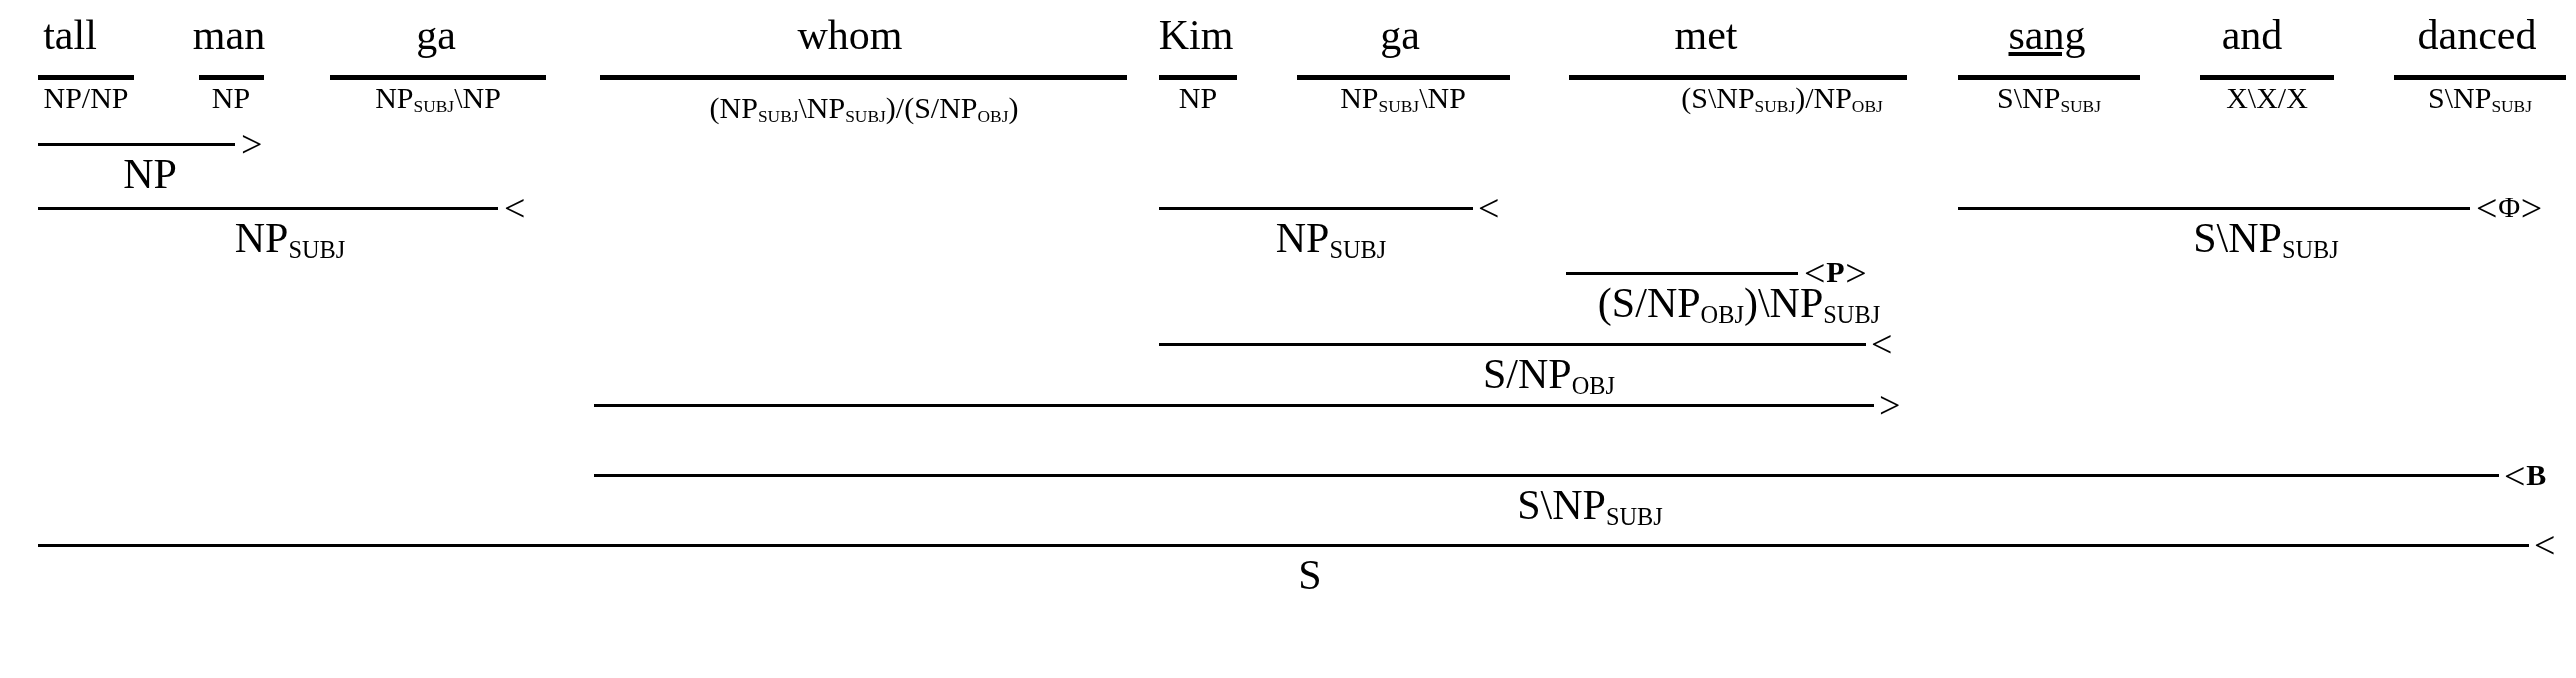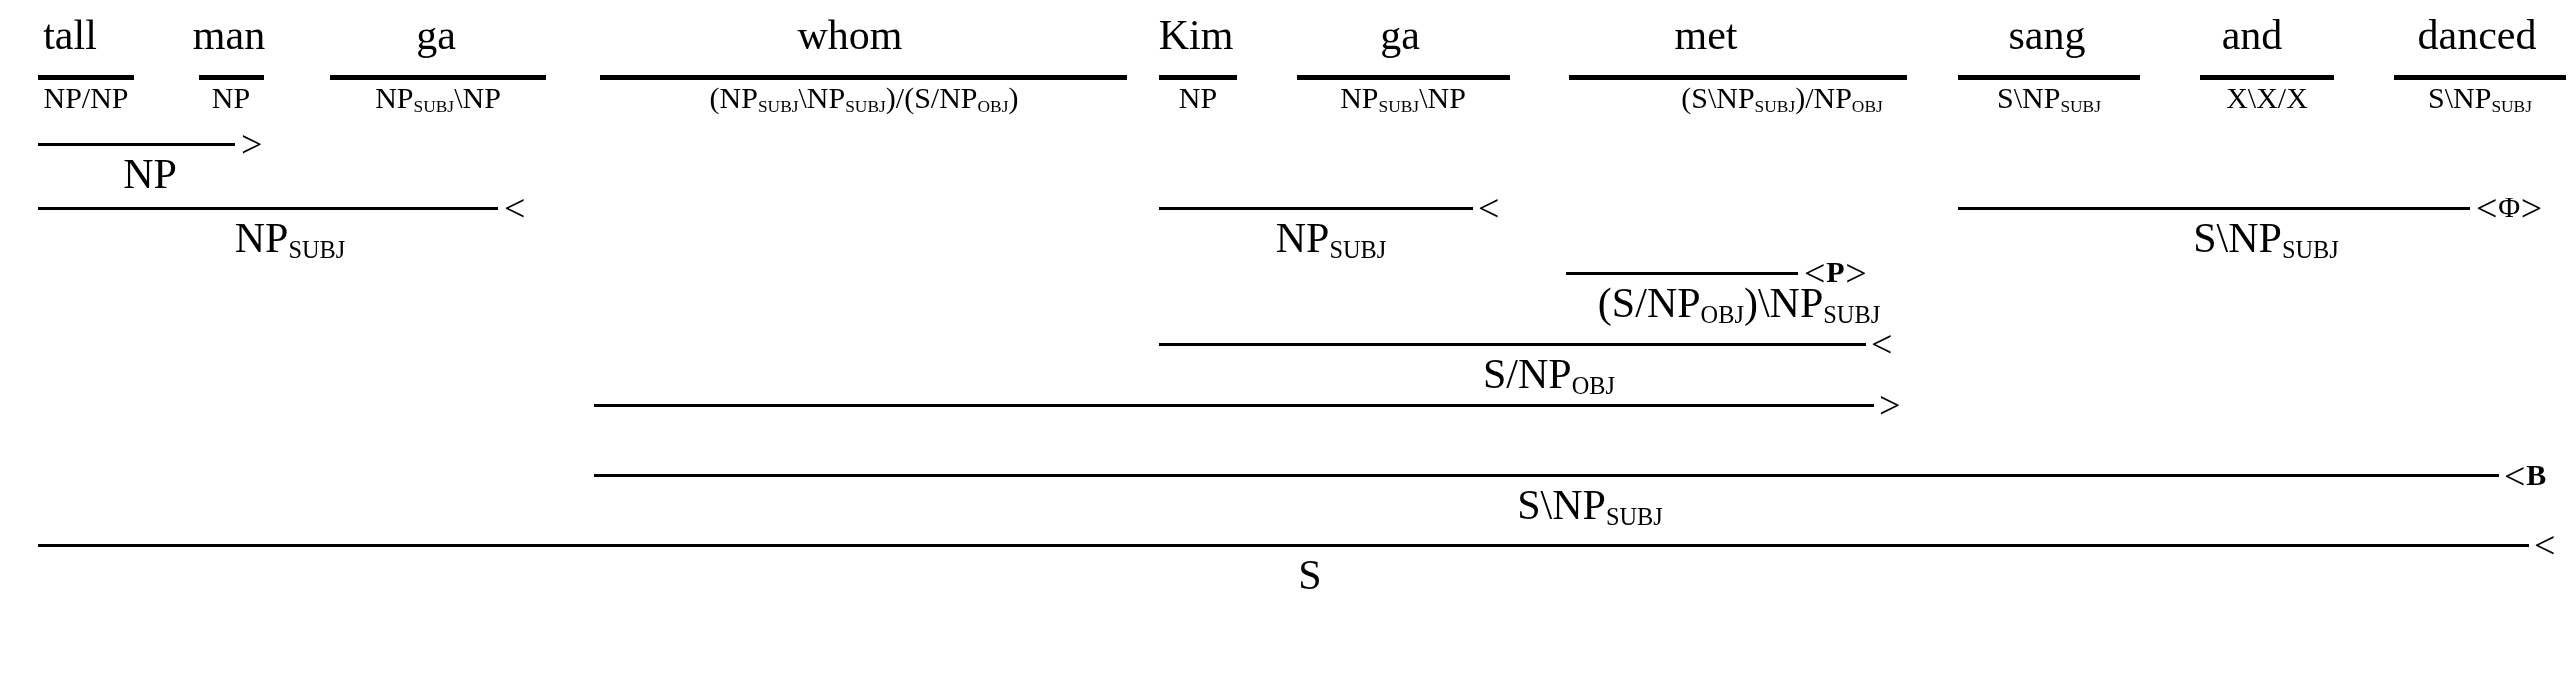--- a/index.html
+++ b/index.html
@@ -72,31 +72,31 @@
     <div class="ulex" style="left: 38px; width: 96px;"></div>
     <div class="cat" style="left: 86px;">NP/NP</div>
     <div class="word" style="left: 229px;">man</div>
     <div class="ulex" style="left: 199px; width: 65px;"></div>
     <div class="cat" style="left: 231px;">NP</div>
     <div class="word" style="left: 436px;">ga</div>
     <div class="ulex" style="left: 330px; width: 216px;"></div>
     <div class="cat" style="left: 438px;">NP<sub>SUBJ</sub>\NP</div>
     <div class="word" style="left: 850px;">whom</div>
     <div class="ulex" style="left: 600px; width: 527px;"></div>
-    <div class="cat" style="left: 864px;">(NP<sub>SUBJ</sub>\NP<sub>SUBJ</sub>)/(S/NP<sub>OBJ</sub>)</div>
+    <div class="cat" style="left: 864px; margin-top: 10px;">(NP<sub>SUBJ</sub>\NP<sub>SUBJ</sub>)/(S/NP<sub>OBJ</sub>)</div>
     <div class="word" style="left: 1196px;">Kim</div>
     <div class="ulex" style="left: 1159px; width: 78px;"></div>
     <div class="cat" style="left: 1198px;">NP</div>
     <div class="word" style="left: 1400px;">ga</div>
     <div class="ulex" style="left: 1297px; width: 213px;"></div>
     <div class="cat" style="left: 1403px;">NP<sub>SUBJ</sub>\NP</div>
     <div class="word" style="left: 1706px;">met</div>
     <div class="ulex" style="left: 1569px; width: 338px;"></div>
     <div class="cat" style="left: 1782px; font-family: Liberation Serif, serif;">(S\NP<sub>SUBJ</sub>)/NP<sub>OBJ</sub></div>
-    <div class="word" style="left: 2047px;">sang</div>
+    <div class="word" style="left: 2047px; text-decoration: underline;">sang</div>
     <div class="ulex" style="left: 1958px; width: 182px;"></div>
     <div class="cat" style="left: 2049px;">S\NP<sub>SUBJ</sub></div>
     <div class="word" style="left: 2252px;">and</div>
     <div class="ulex" style="left: 2200px; width: 134px;"></div>
     <div class="cat" style="left: 2267px;">X\X/X</div>
     <div class="word" style="left: 2477px;">danced</div>
     <div class="ulex" style="left: 2394px; width: 172px;"></div>
     <div class="cat" style="left: 2480px;">S\NP<sub>SUBJ</sub></div>
     <div class="dline" style="left: 38px; width: 197px; top: 143px;"></div>
     <div class="rulelab" style="left: 241px; top: 125px;"><span>&gt;</span></div>

